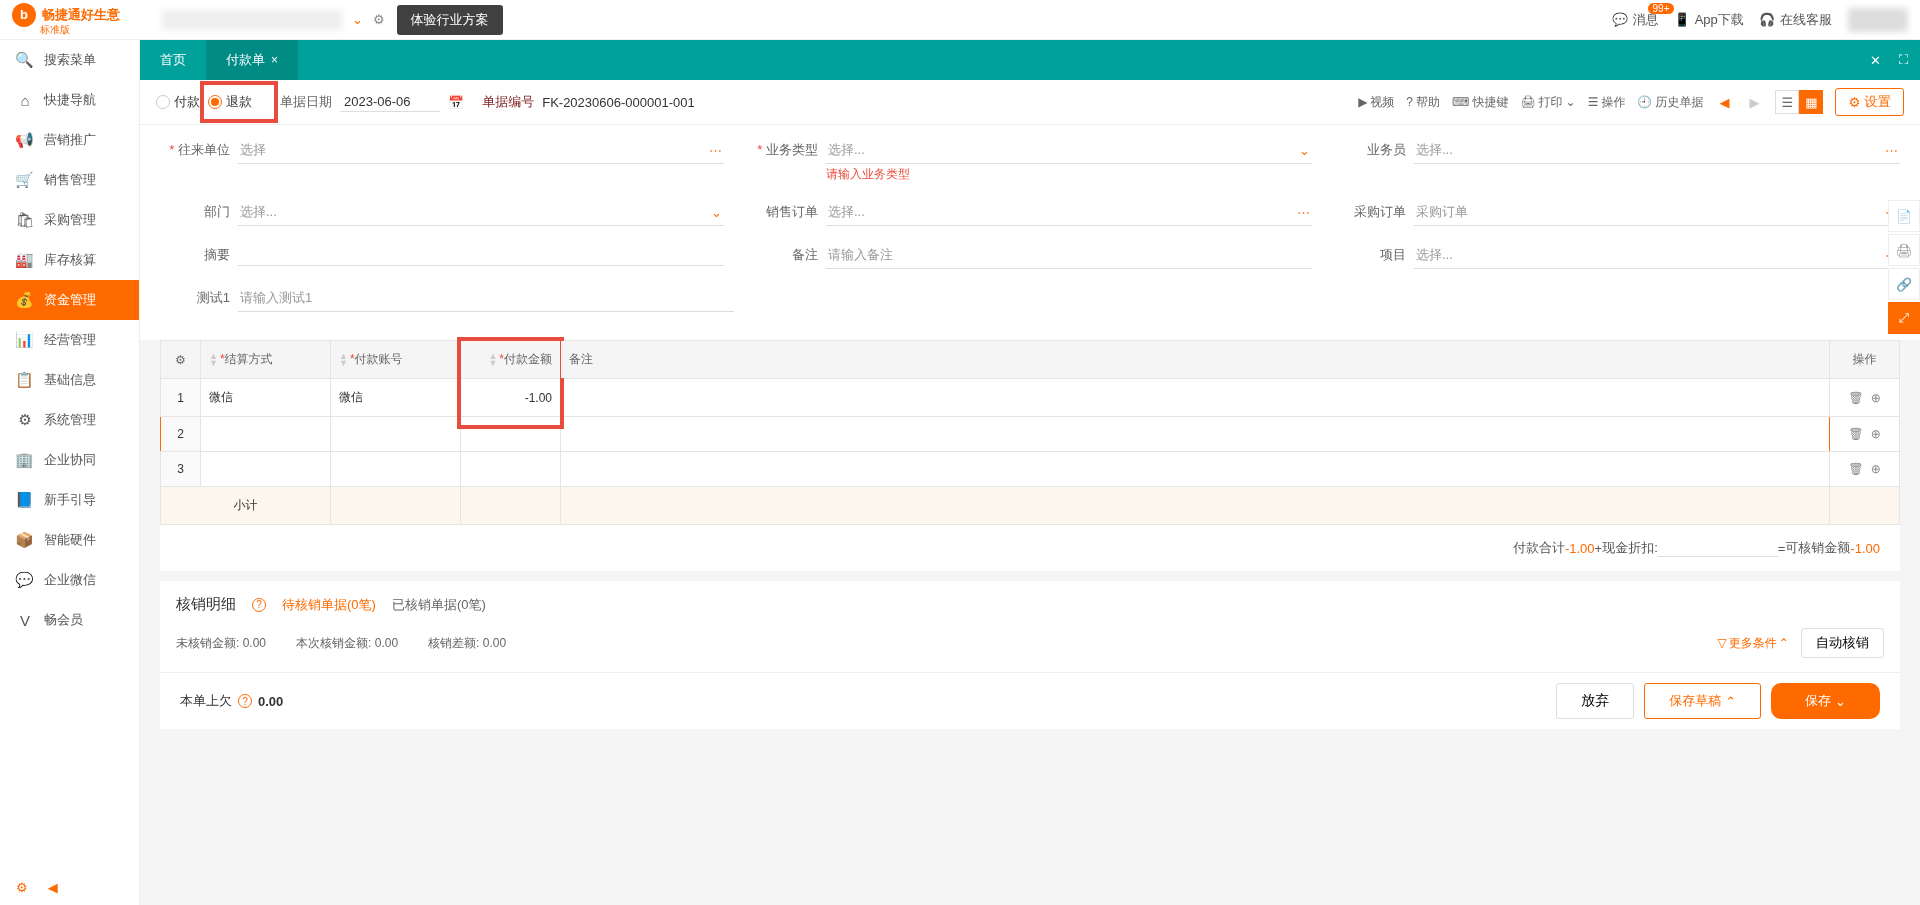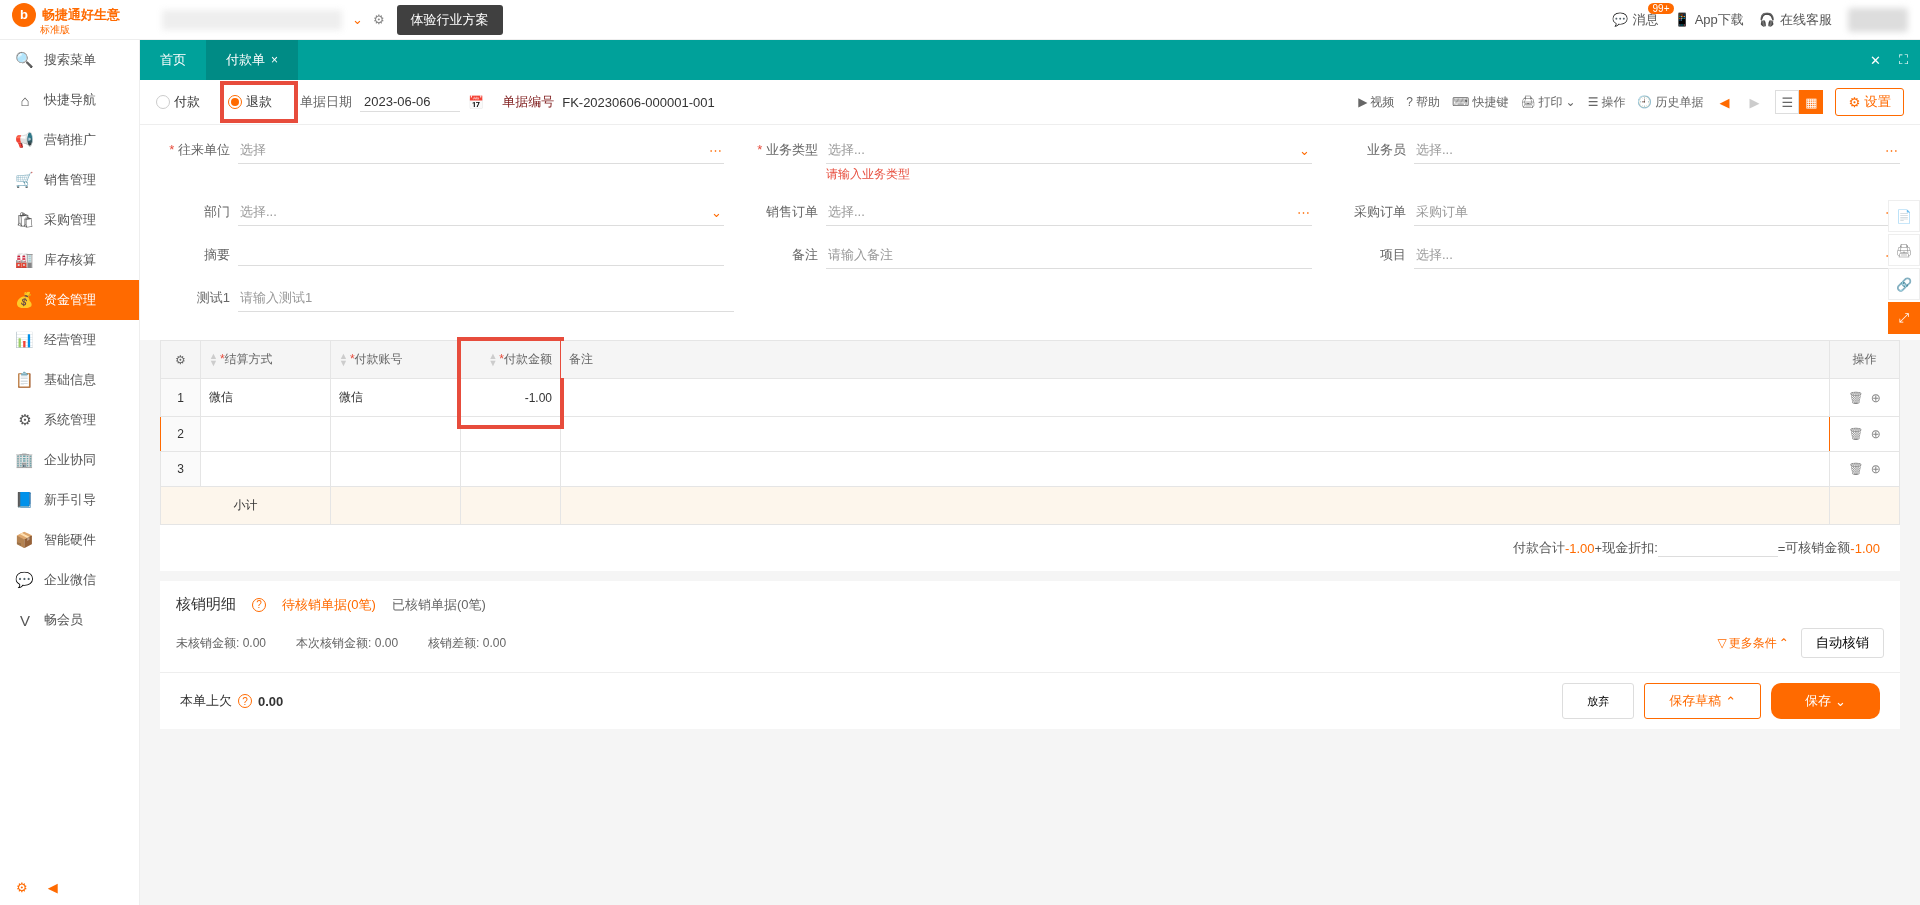--- a/index.html
+++ b/index.html
@@ -97,21 +97,21 @@
 .detail-tab.active { color: #ff6a00; }
 .detail-stats { display: flex; gap: 30px; color: #666; font-size: 12px; align-items: center; }
 .detail-right { margin-left: auto; display: flex; align-items: center; gap: 12px; }
 .more-cond { color: #ff6a00; cursor: pointer; display: flex; align-items: center; gap: 2px; }
 .btn-outline { border: 1px solid #ddd; background: #fff; padding: 5px 14px; border-radius: 3px; cursor: pointer; }
 
 
 .bottom-bar { background: #fff; padding: 10px 20px; margin: 0 20px; border-top: 1px solid #eee; display: flex; align-items: center; gap: 10px; }
 .bottom-left { display: flex; align-items: center; gap: 6px; }
 .bottom-right { margin-left: auto; display: flex; gap: 10px; }
-.btn-plain { border: 1px solid #ddd; background: #fff; padding: 8px 24px; border-radius: 3px; cursor: pointer; font-size: 11px; }
+.btn-plain { border: 1px solid #ddd; background: #fff; padding: 8px 24px; border-radius: 3px; cursor: pointer; font-size: 14px; }
 .btn-outline-orange { border: 1px solid #ff6a00; color: #ff6a00; background: #fff; padding: 8px 24px; border-radius: 3px; cursor: pointer; display: flex; align-items: center; gap: 4px; font-size: 13px; }
 .btn-solid-orange { border: none; background: #ff6a00; color: #fff; padding: 8px 34px; border-radius: 10px; cursor: pointer; display: flex; align-items: center; gap: 4px; font-size: 13px; }
 
 
 .right-rail { position: fixed; right: 0; top: 200px; display: flex; flex-direction: column; gap: 2px; }
 .rail-btn { width: 32px; height: 32px; background: #fff; border: 1px solid #eee; display: flex; align-items: center; justify-content: center; cursor: pointer; color: #888; }
 .rail-btn.active { background: #ff6a00; color: #fff; border-color: #ff6a00; }
 
 
 .hl-box1 { position: absolute; border: 4px solid #e74c3c; pointer-events: none; }
@@ -232,21 +232,21 @@
       </div>
       <div class="tabs-right">
         <span class="tab-icon-btn">✕</span>
         <span class="tab-icon-btn">⛶</span>
       </div>
     </div>
 
     <div class="content">
 
       <div class="toolbar" style="position:relative;">
-        <div style="display:flex;align-items:center;gap:4px;margin-right:20px;">
+        <div style="display:flex;align-items:center;gap:4px;margin-right:0;">
           <span class="radio-opt">
             <span class="radio-circle"></span>
             <span>付款</span>
           </span>
         </div>
         <div style="position:relative;">
           <div class="hl-box1" style="left:-8px;top:-12px;width:78px;height:42px;"></div>
           <span class="radio-opt">
             <span class="radio-circle checked"></span>
             <span>退款</span>

